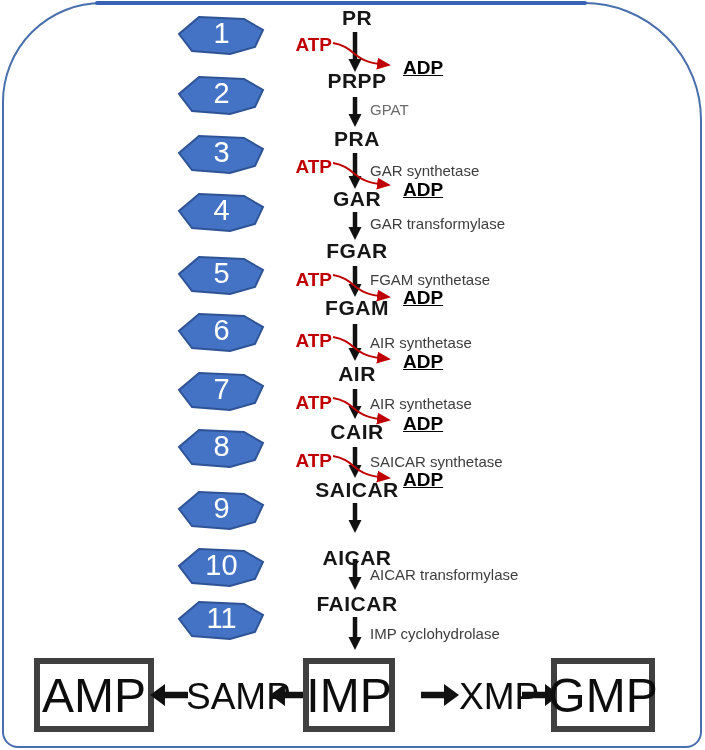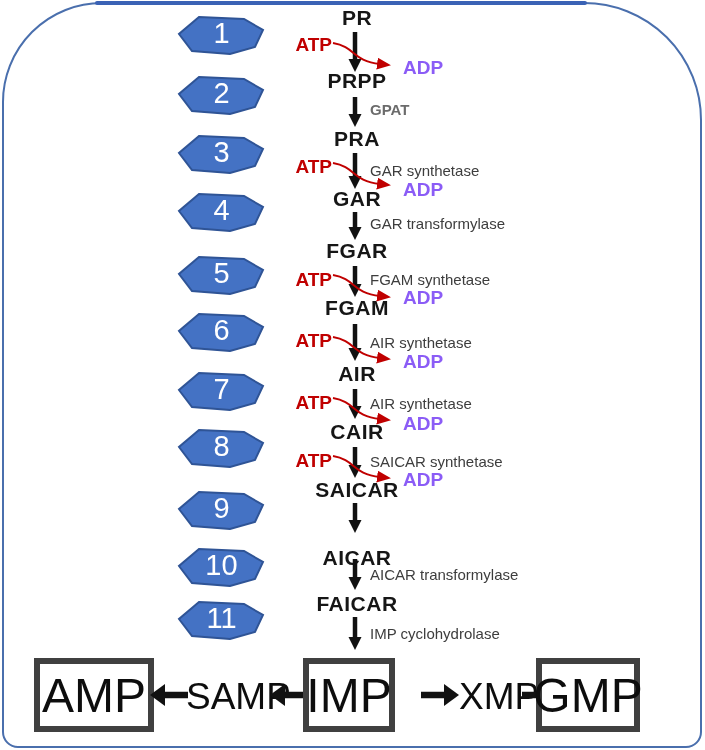--- a/index.html
+++ b/index.html
@@ -4,24 +4,24 @@
 <style>
   html,body{margin:0;padding:0;background:#fff;}
   #canvas{position:relative;width:705px;height:750px;background:#fff;overflow:hidden;
           font-family:"Liberation Sans",sans-serif;}
   .frame{position:absolute;top:2px;left:2px;right:3px;bottom:2px;
          border:2px solid #4a6fad;border-radius:100px 118px 16px 16px;pointer-events:none;}
   .topbar{position:absolute;top:1px;left:95px;width:492px;height:4px;background:#3a62b5;border-radius:2px;}
   .met{position:absolute;transform:translateX(-50%);left:357px;
        font-weight:bold;font-size:21px;color:#161616;letter-spacing:.5px;white-space:nowrap;}
   .enz{position:absolute;left:370px;font-size:15px;color:#3d3d3d;white-space:nowrap;}
-  .enz.light{color:#6b6b6b;font-weight:bold;}
+  .enz.light{color:#6b6b6b;font-weight:normal;}
   .atp{position:absolute;width:48px;left:284px;text-align:right;
        font-weight:bold;font-size:19px;color:#C00000;}
-  .adp{position:absolute;left:403px;font-weight:bold;font-size:19px;color:#8b5cf6;}
+  .adp{position:absolute;left:403px;font-weight:bold;font-size:19px;color:#000000;text-decoration:underline;}
   .badge{position:absolute;left:177px;width:89px;height:41px;}
   .badge svg{position:absolute;top:0;left:0;}
   .badge .n{position:absolute;top:0;left:0;width:100%;height:100%;
             display:flex;align-items:center;justify-content:center;
             color:#fff;font-size:29px;line-height:1;padding-bottom:2px;box-sizing:border-box;}
   .darr{position:absolute;left:347px;}
   .redcurve{position:absolute;left:330px;}
   .bigbox{position:absolute;top:658px;height:74px;border:6px solid #404040;box-sizing:border-box;
           display:flex;align-items:center;justify-content:center;background:#fff;
           font-size:48px;color:#0d0d0d;}
@@ -228,17 +228,17 @@
     </div>
   <svg class="harr" style="left:421px" width="38" height="24">
       <line x1="0" y1="12" x2="25" y2="12" stroke="#111" stroke-width="6.5"></line>
       <polygon points="23,1 23,23 38,12" fill="#111"></polygon>
     </svg>
   <div class="bigtxt" style="left:459px;width:76px">XMP</div>
   <svg class="harr" style="left:522px" width="38" height="24">
       <line x1="0" y1="12" x2="25" y2="12" stroke="#111" stroke-width="6.5"></line>
       <polygon points="23,1 23,23 38,12" fill="#111"></polygon>
     </svg>
-  <div class="bigbox" style="left:536px;width:104px">
+  <div class="bigbox" style="left:551px;width:104px">
       <span>GMP</span>
     </div>
 
 </div>
 
 </body></html>

